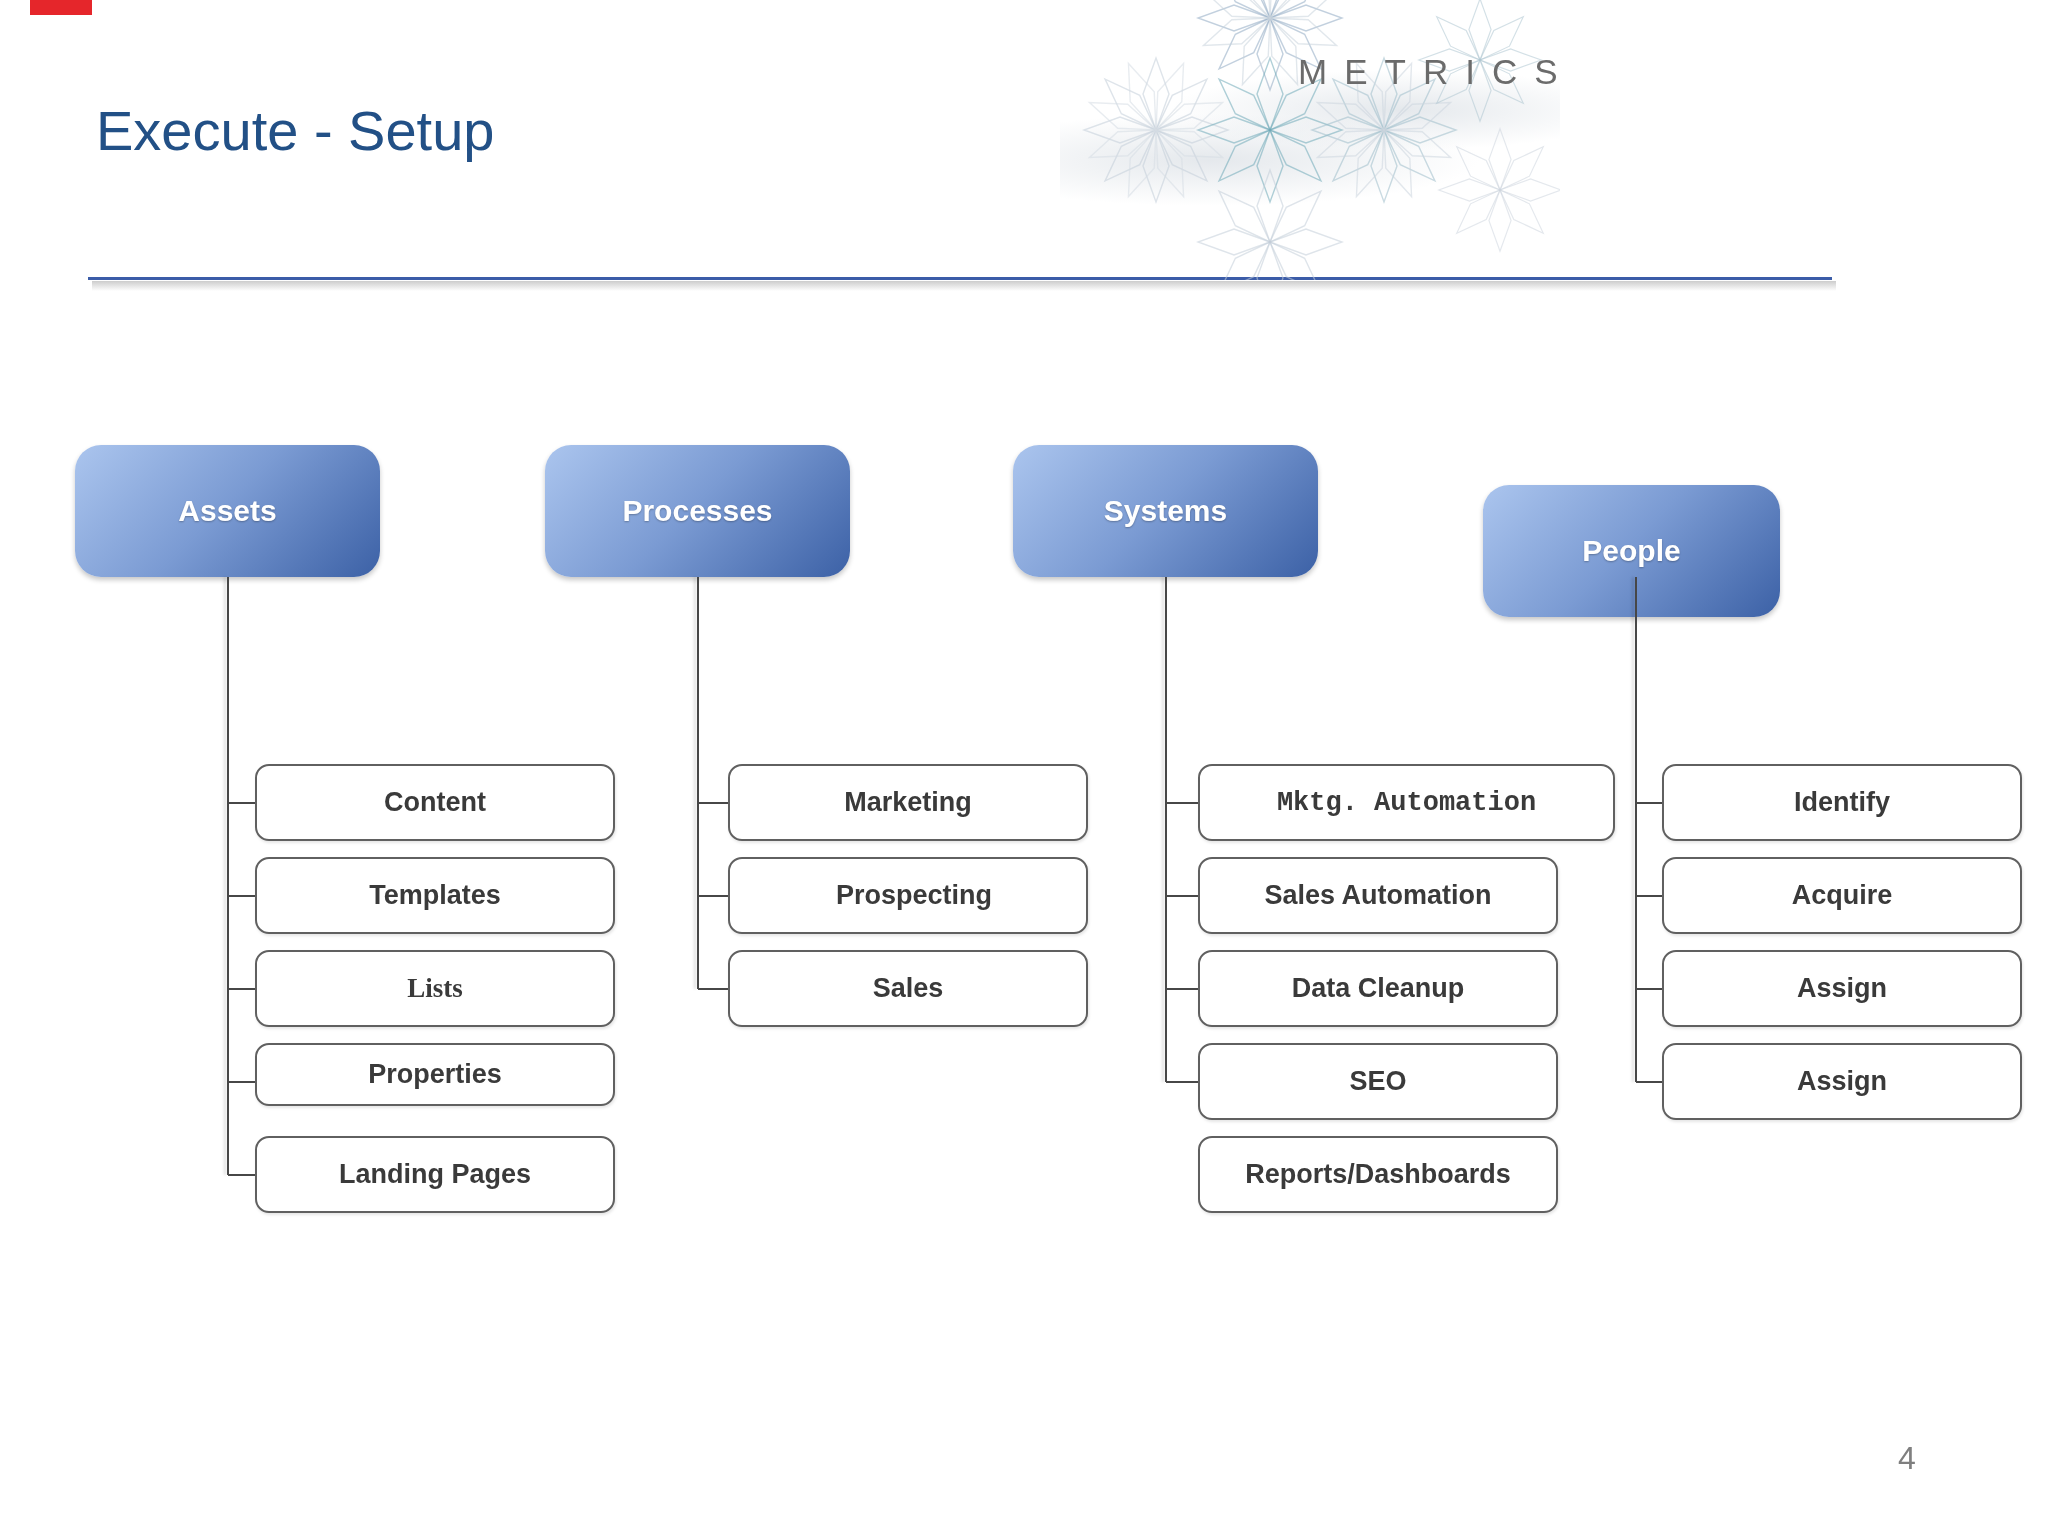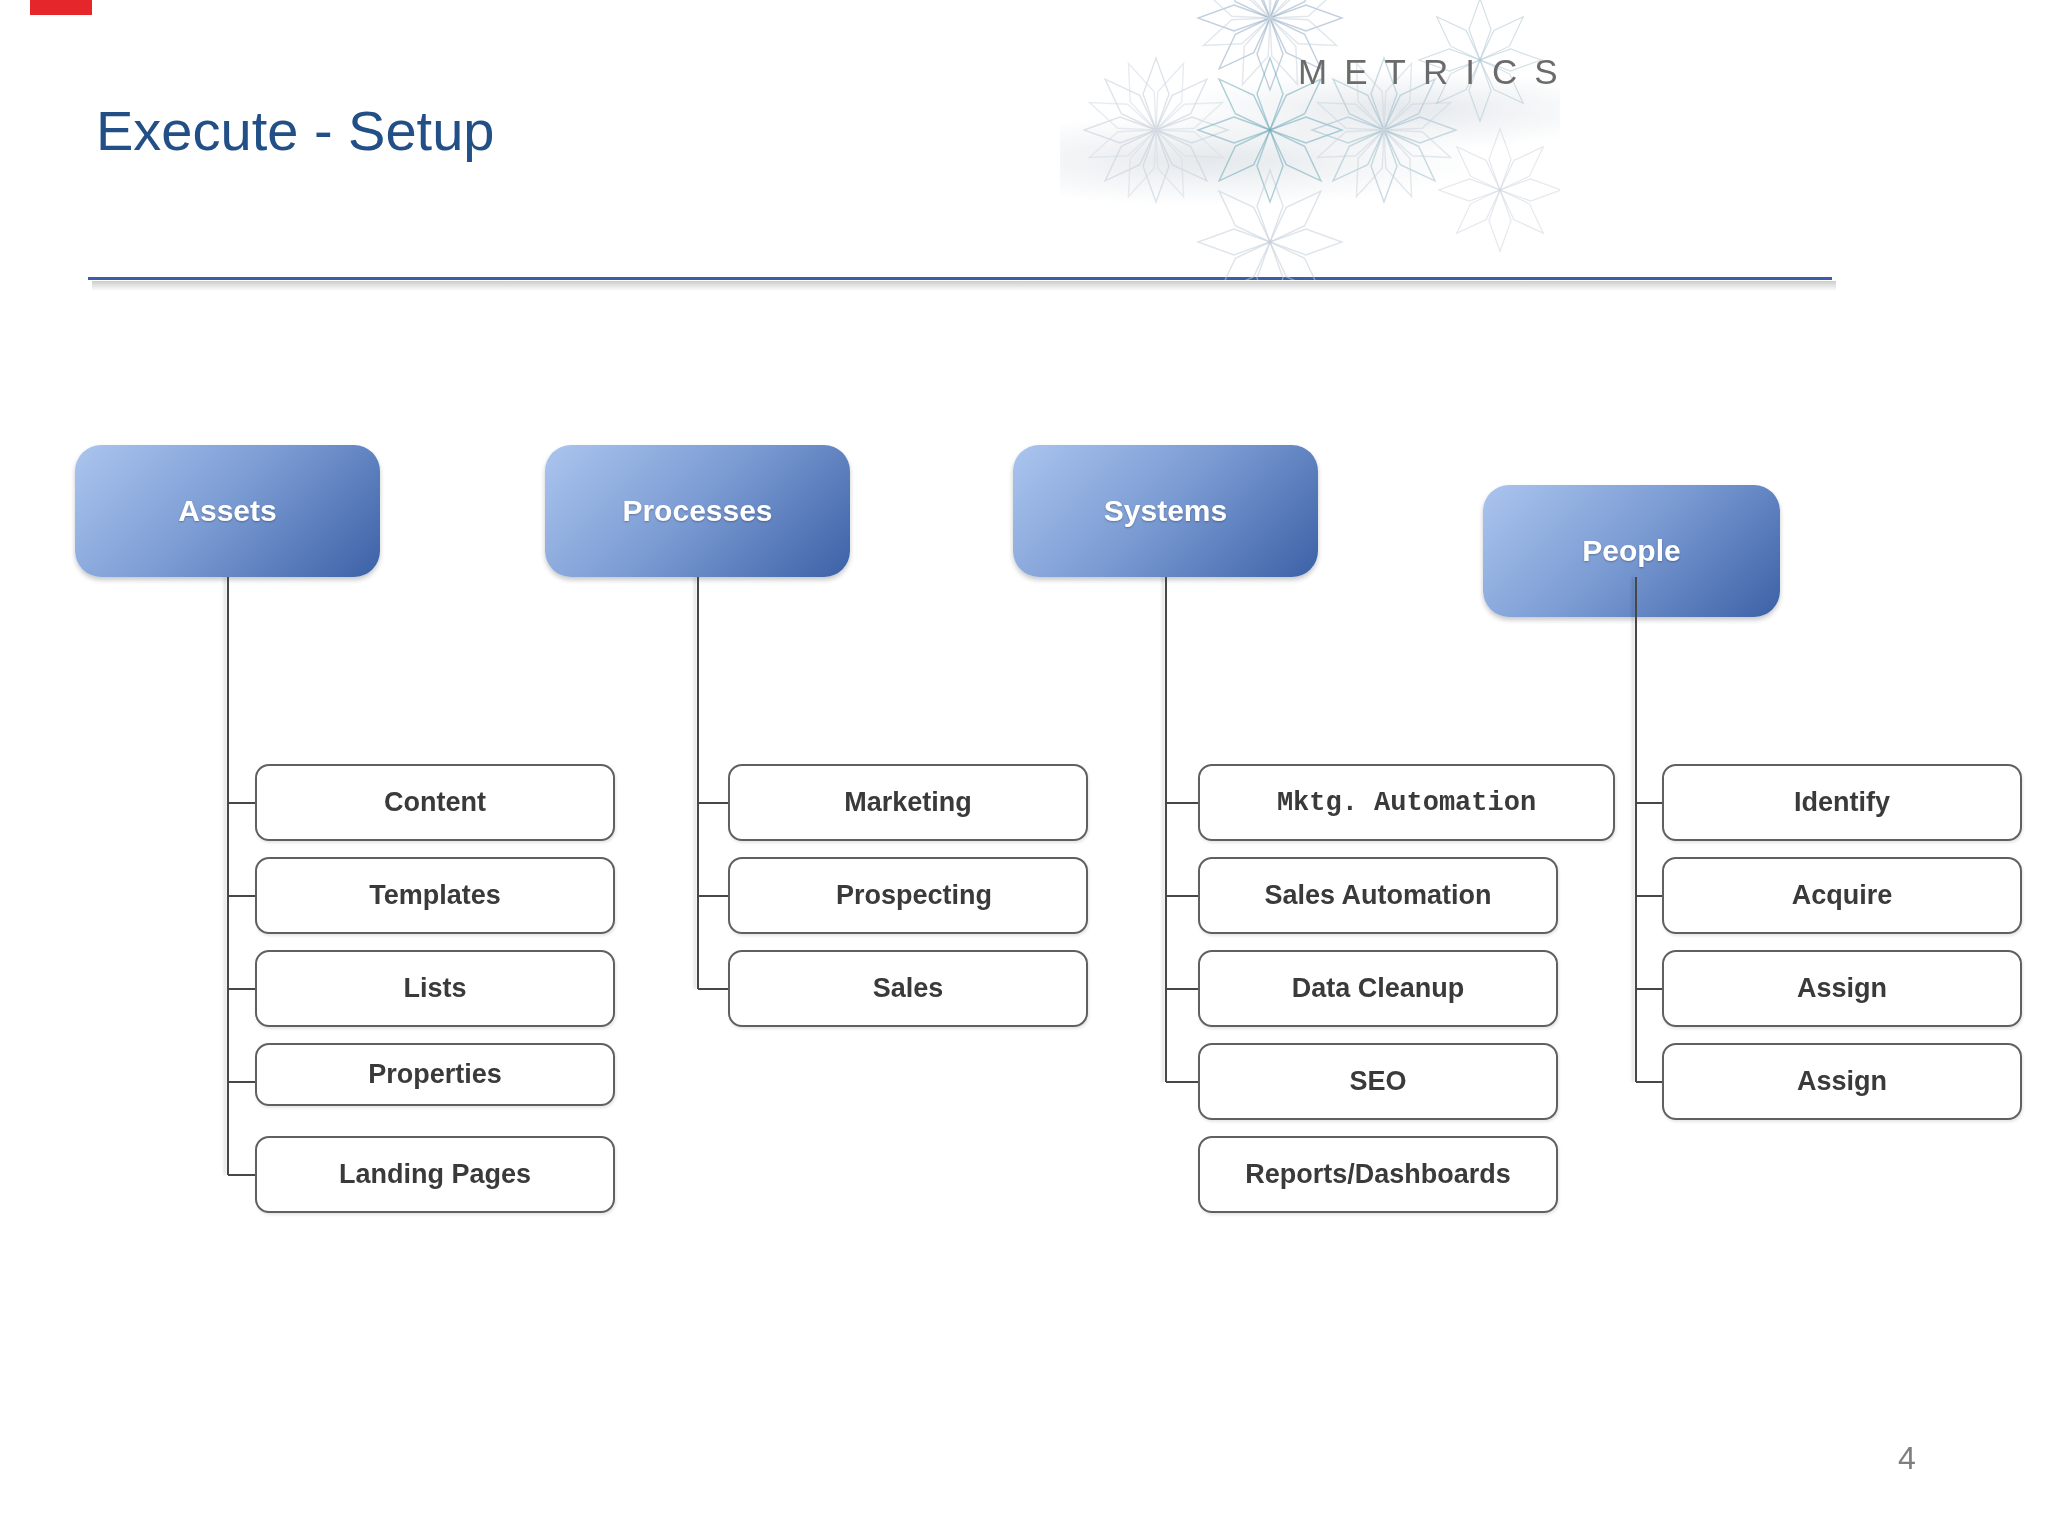--- a/index.html
+++ b/index.html
@@ -90,21 +90,21 @@
     </svg>
     <span id="logo-word2">METRICS</span>
   </div>
 
   <div id="diagram">
       <div class="hdr" style="left: 75px; top: 445px; width: 305px; height: 132px;">Assets</div>
       <div class="node" style="left: 255px; top: 764px; width: 360px; height: 77px;">Content</div>
       <div class="stub" style="left: 227.5px; top: 801.5px; width: 27.5px;"></div>
       <div class="node" style="left: 255px; top: 857px; width: 360px; height: 77px;">Templates</div>
       <div class="stub" style="left: 227.5px; top: 894.5px; width: 27.5px;"></div>
-      <div class="node" style="left: 255px; top: 950px; width: 360px; height: 77px;">Lists</div>
+      <div class="node" style="left: 255px; top: 950px; width: 360px; height: 77px; font-family: Liberation Serif, serif;">Lists</div>
       <div class="stub" style="left: 227.5px; top: 987.5px; width: 27.5px;"></div>
       <div class="node" style="left: 255px; top: 1043px; width: 360px; height: 63px;">Properties</div>
       <div class="stub" style="left: 227.5px; top: 1080.5px; width: 27.5px;"></div>
       <div class="node" style="left: 255px; top: 1136px; width: 360px; height: 77px;">Landing Pages</div>
       <div class="stub" style="left: 227.5px; top: 1173.5px; width: 27.5px;"></div>
       <div class="vline" style="left: 226.5px; top: 577px; height: 597.5px;"></div>
       <div class="hdr" style="left: 545px; top: 445px; width: 305px; height: 132px;">Processes</div>
       <div class="node" style="left: 728px; top: 764px; width: 360px; height: 77px;">Marketing</div>
       <div class="stub" style="left: 697.5px; top: 801.5px; width: 30.5px;"></div>
       <div class="node" style="left: 728px; top: 857px; width: 360px; height: 77px; padding-left: 12px;">Prospecting</div>

